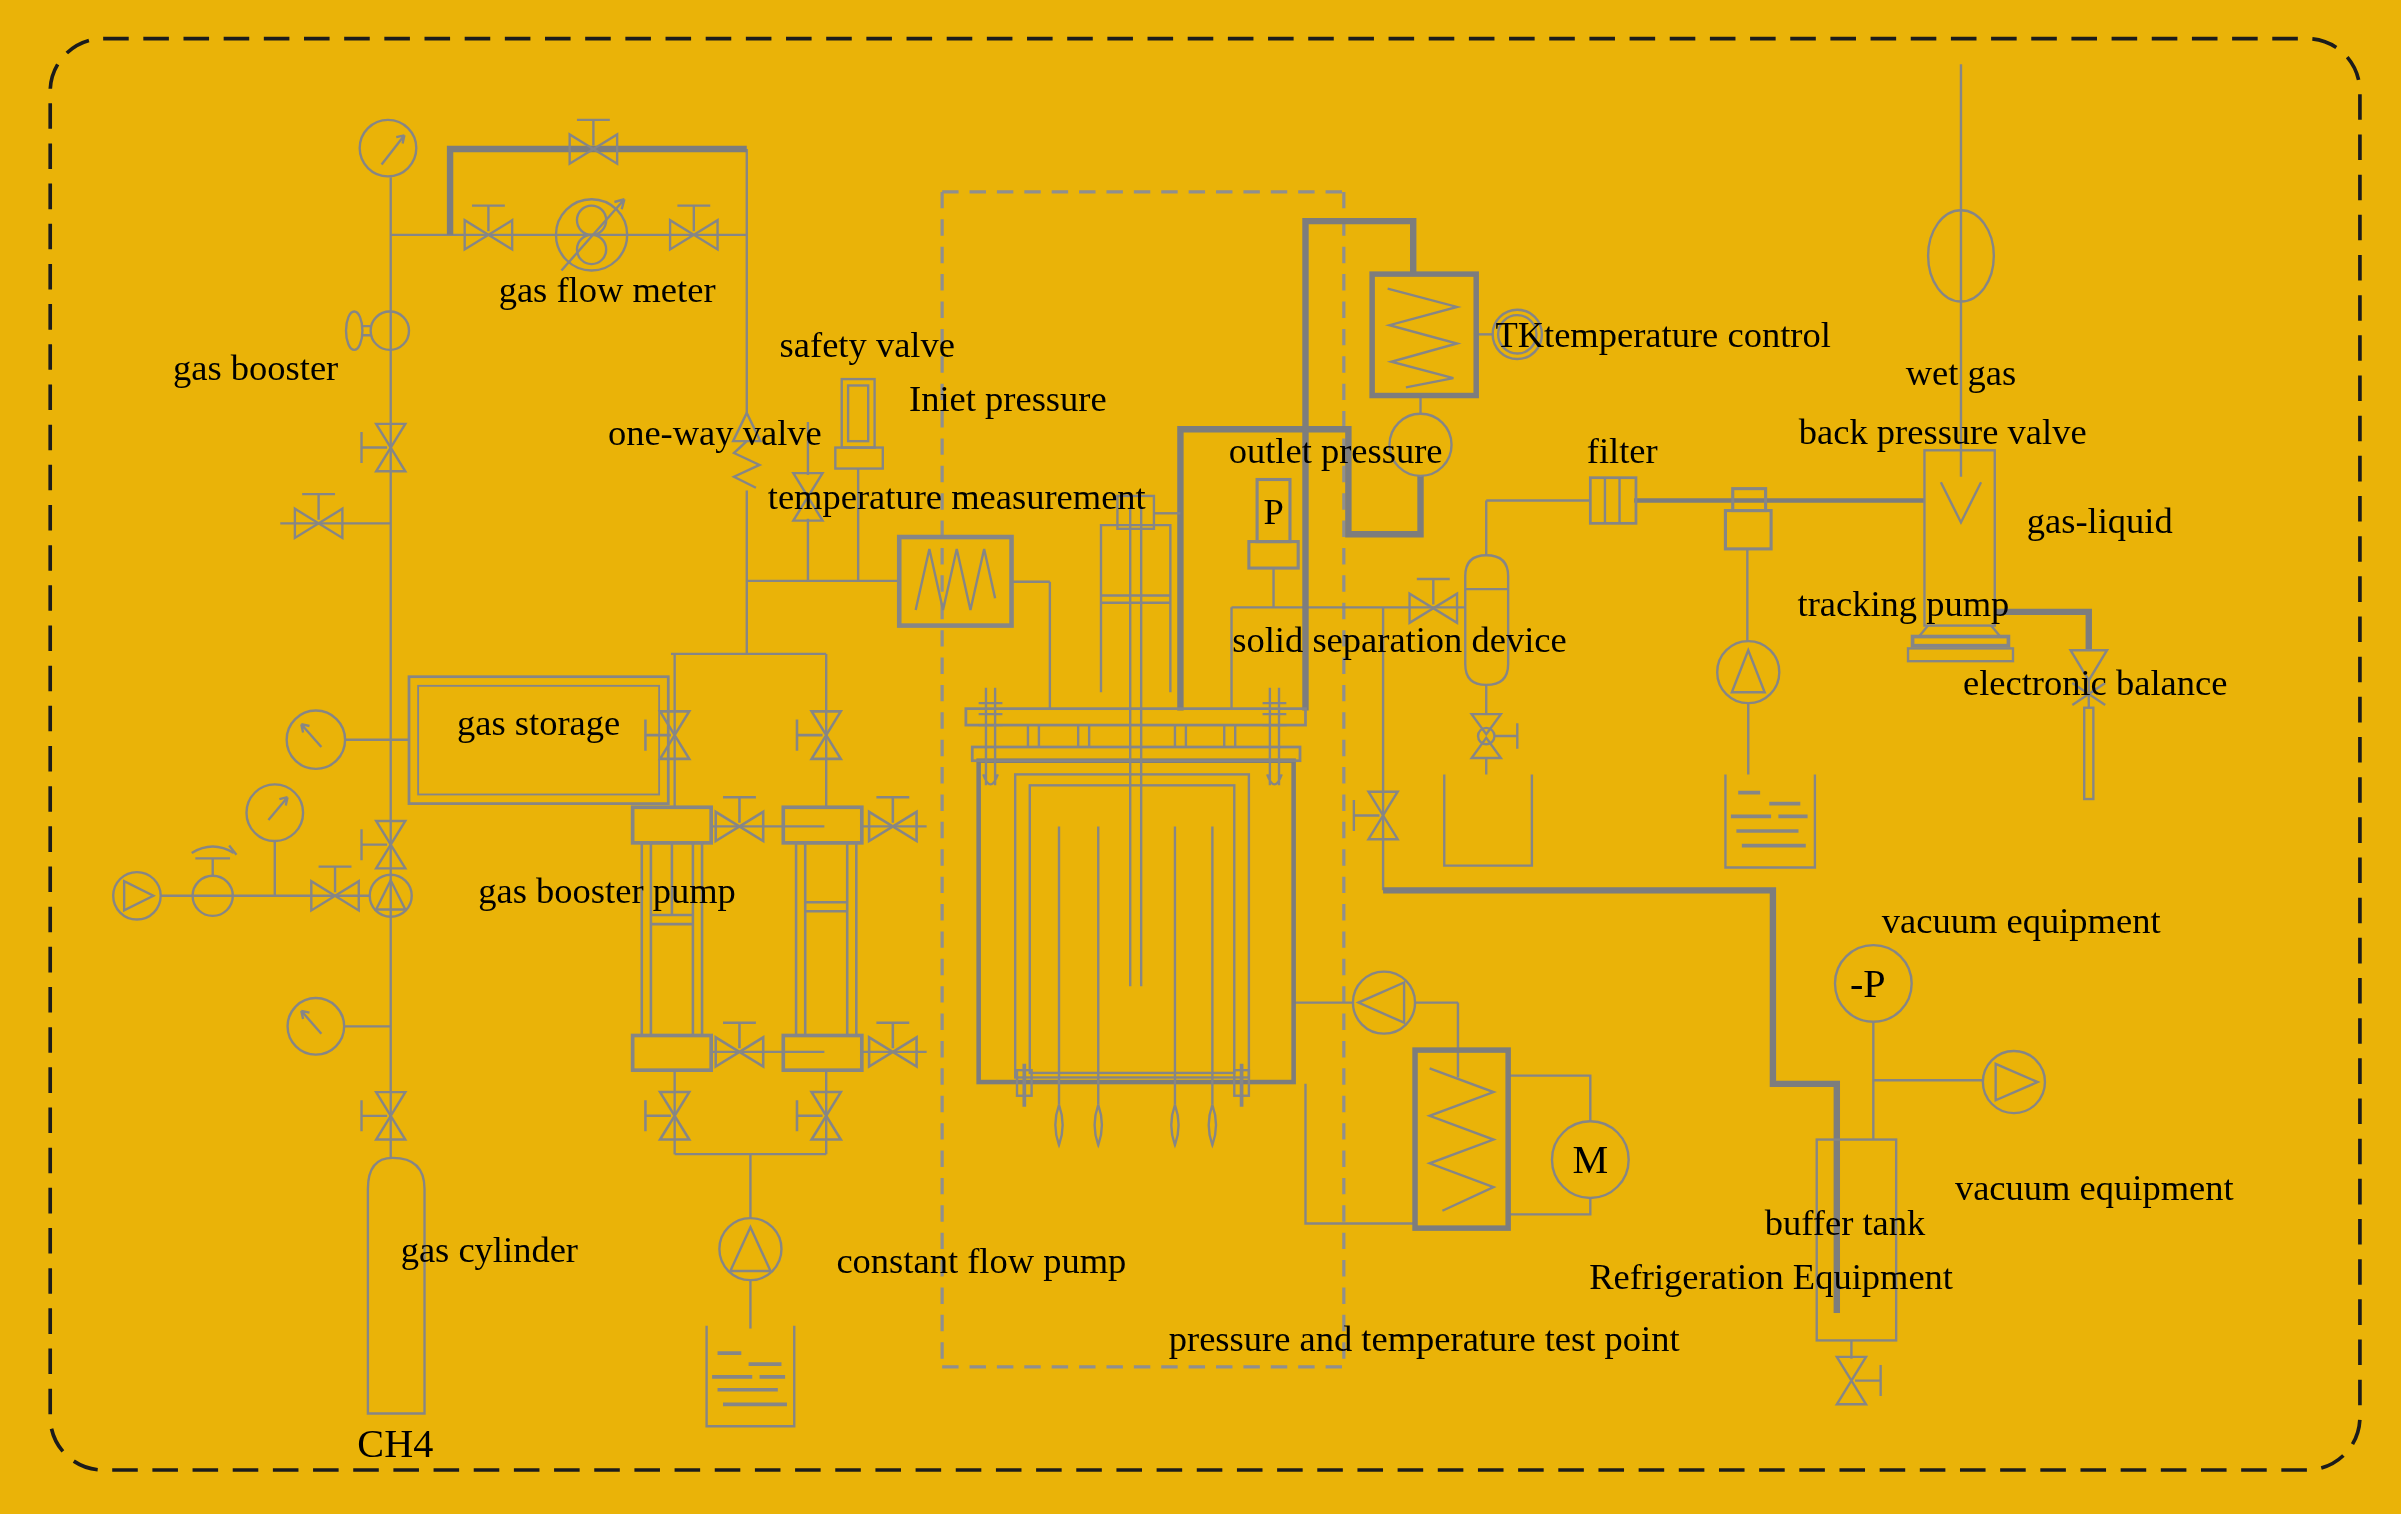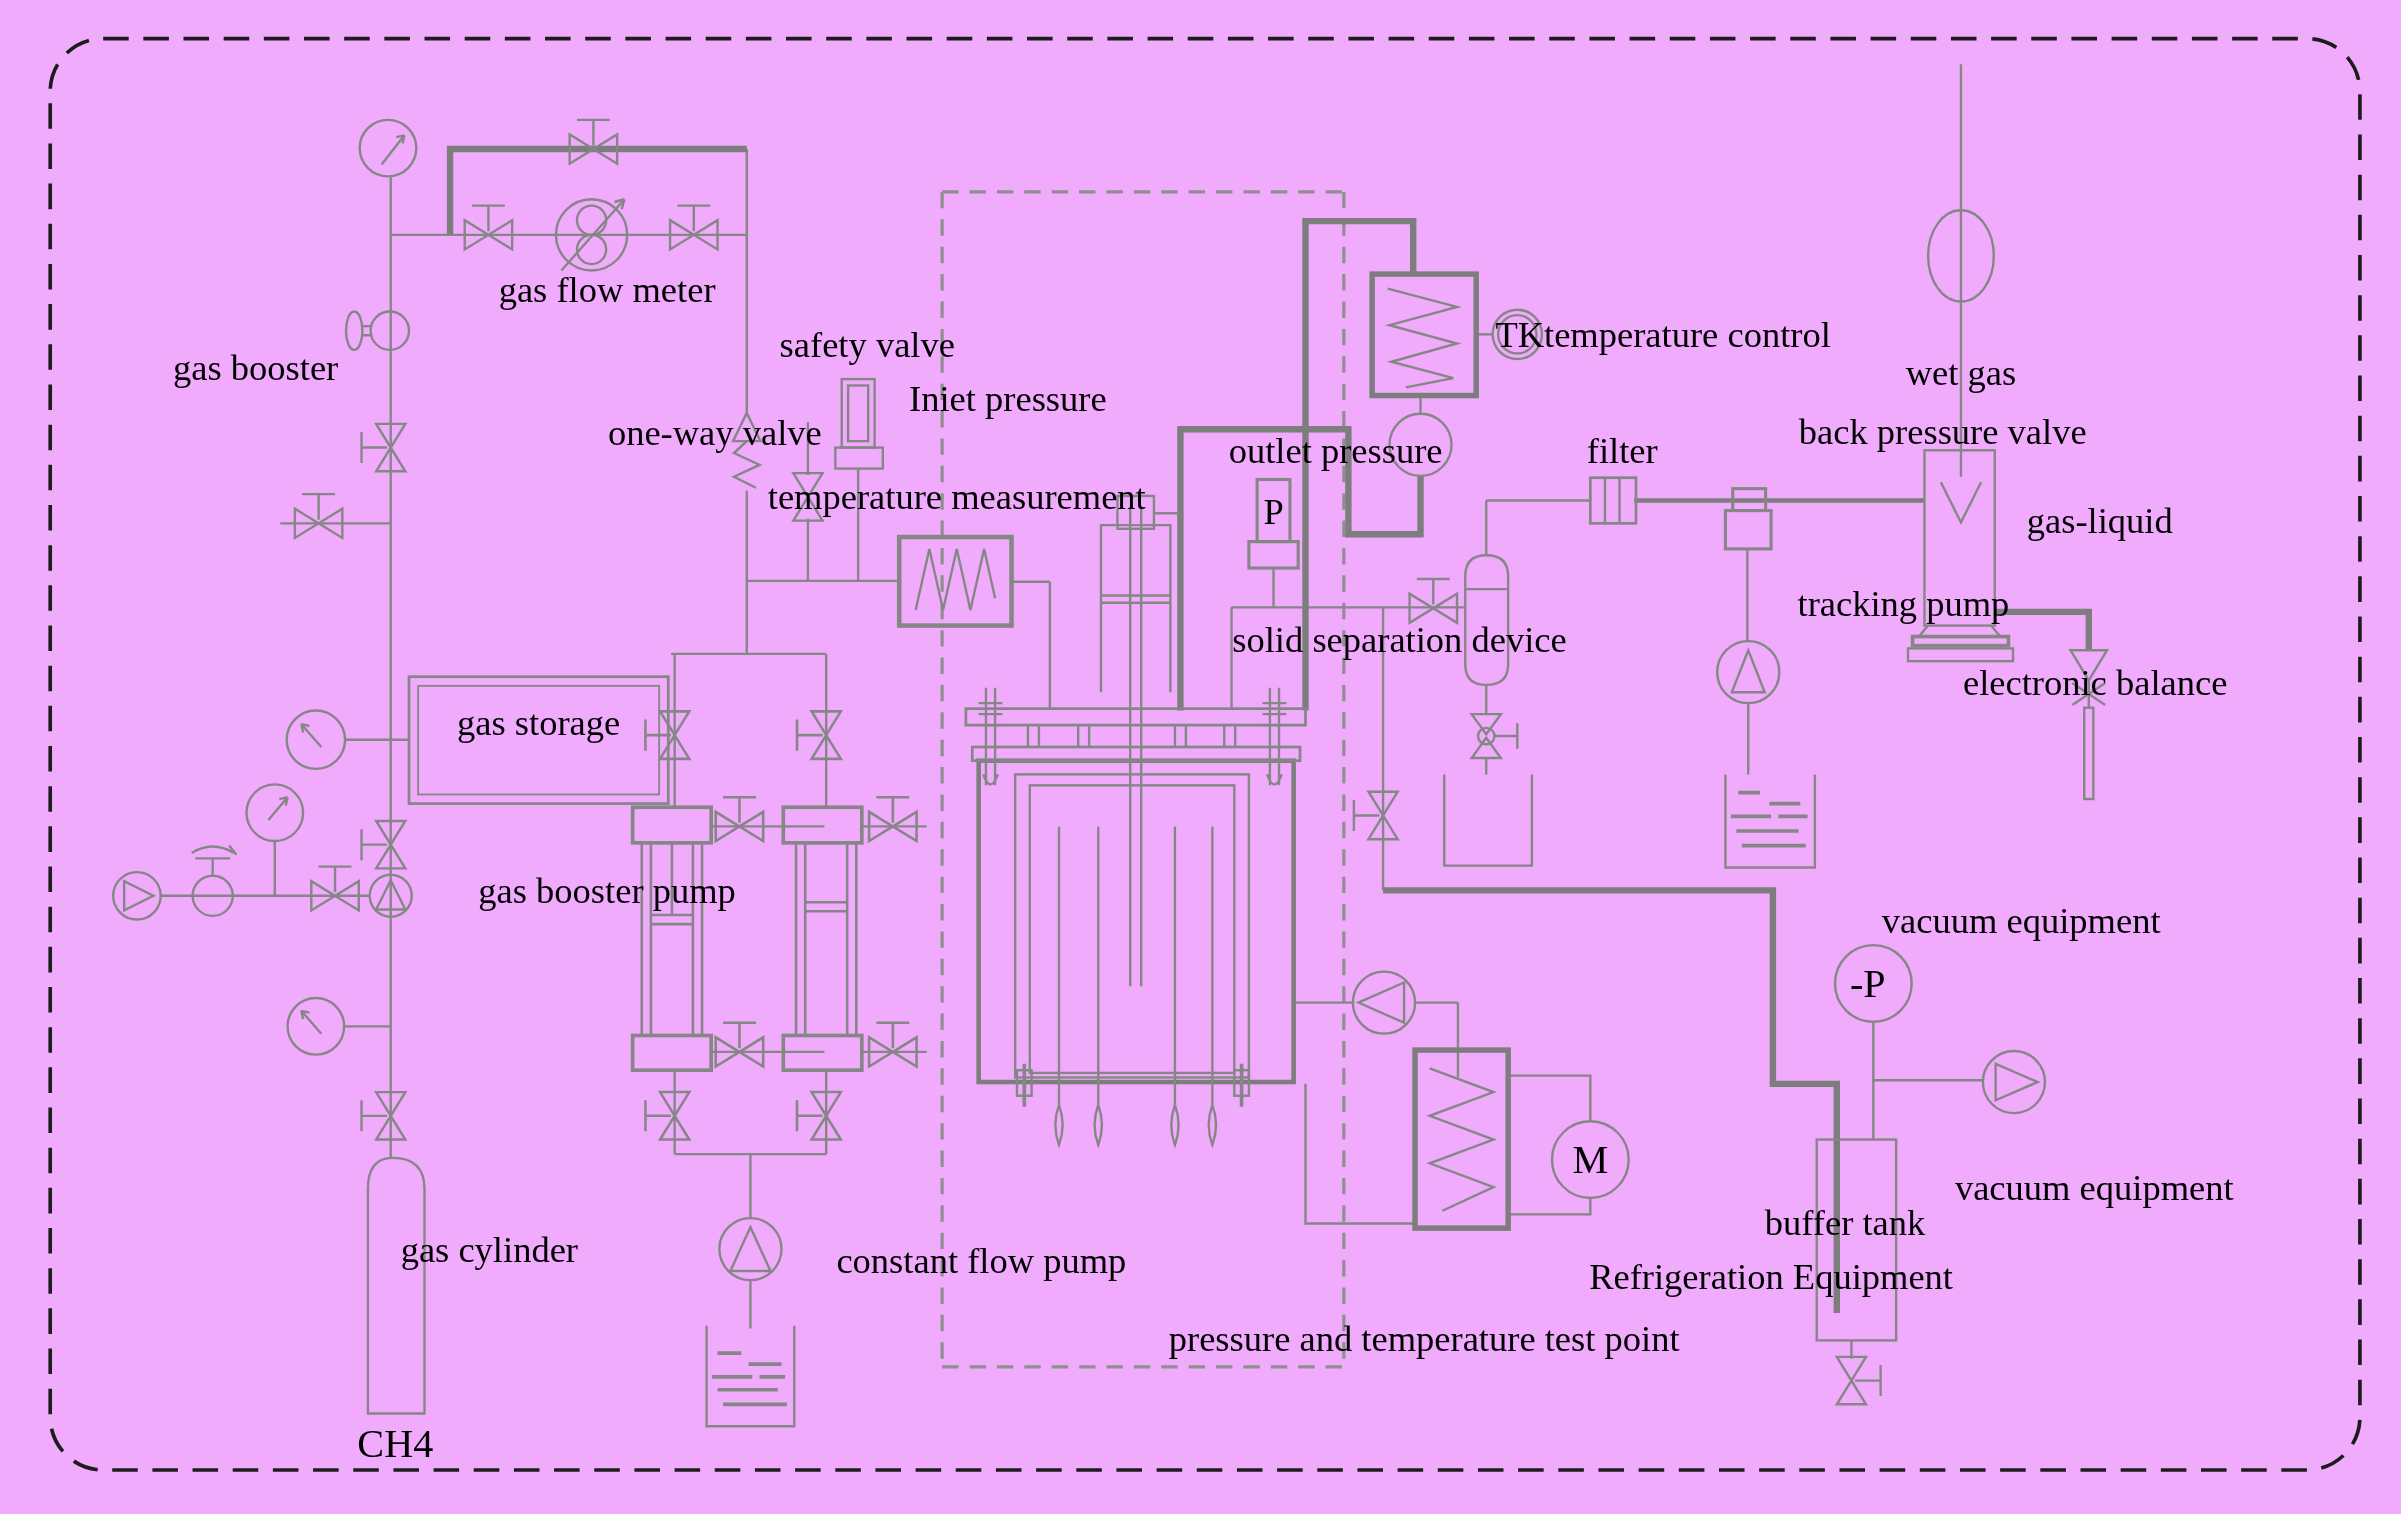--- a/index.html
+++ b/index.html
@@ -1,16 +1,16 @@
 <!DOCTYPE html>
 <html style="font-size:14.6px"><head>
 <meta charset="utf-8">
 <style>
   html,body{margin:0;padding:0;background:#ffffff;}
-  #stage{position:relative;width:2401px;height:1515px;background:#f0abfc;font-family:"Liberation Serif",serif;}
+  #stage{position:relative;width:2401px;height:1515px;background:#eab308;font-family:"Liberation Serif",serif;}
   svg{position:absolute;left:0;top:0;}
   text{fill:#000;font-family:"Liberation Serif",serif;}
   .lbl{font-size:40px;}
   .big{font-size:44px;}
 </style>
 </head>
 <body>
 
 <div id="stage">
 <svg width="2401" height="1515" viewBox="0 0 2630 1659">

